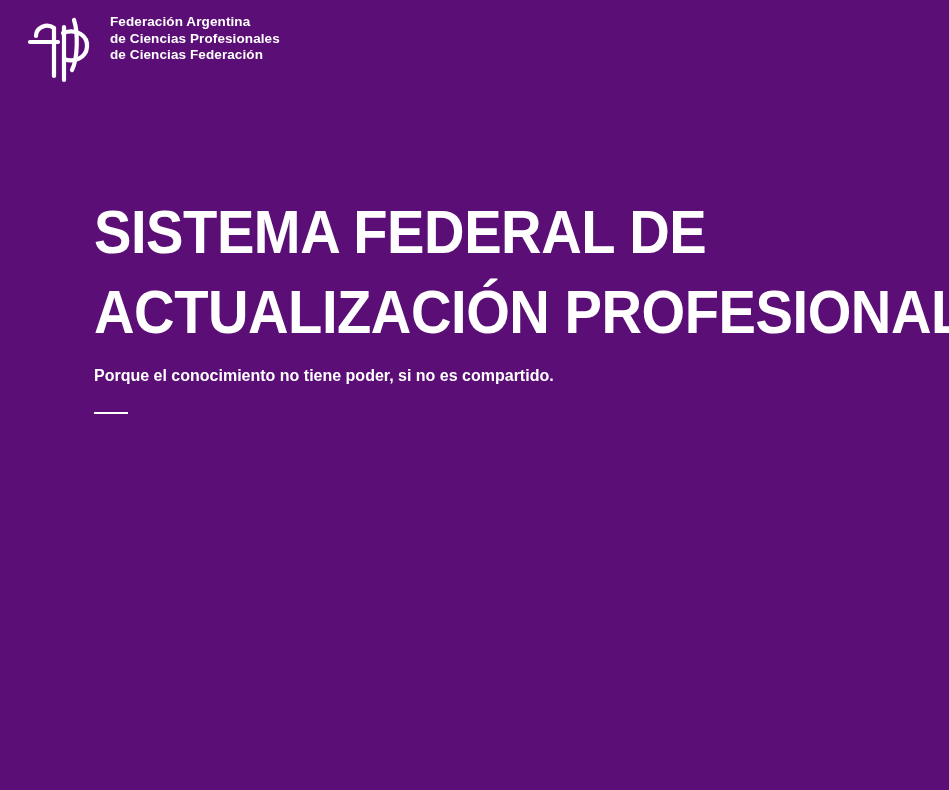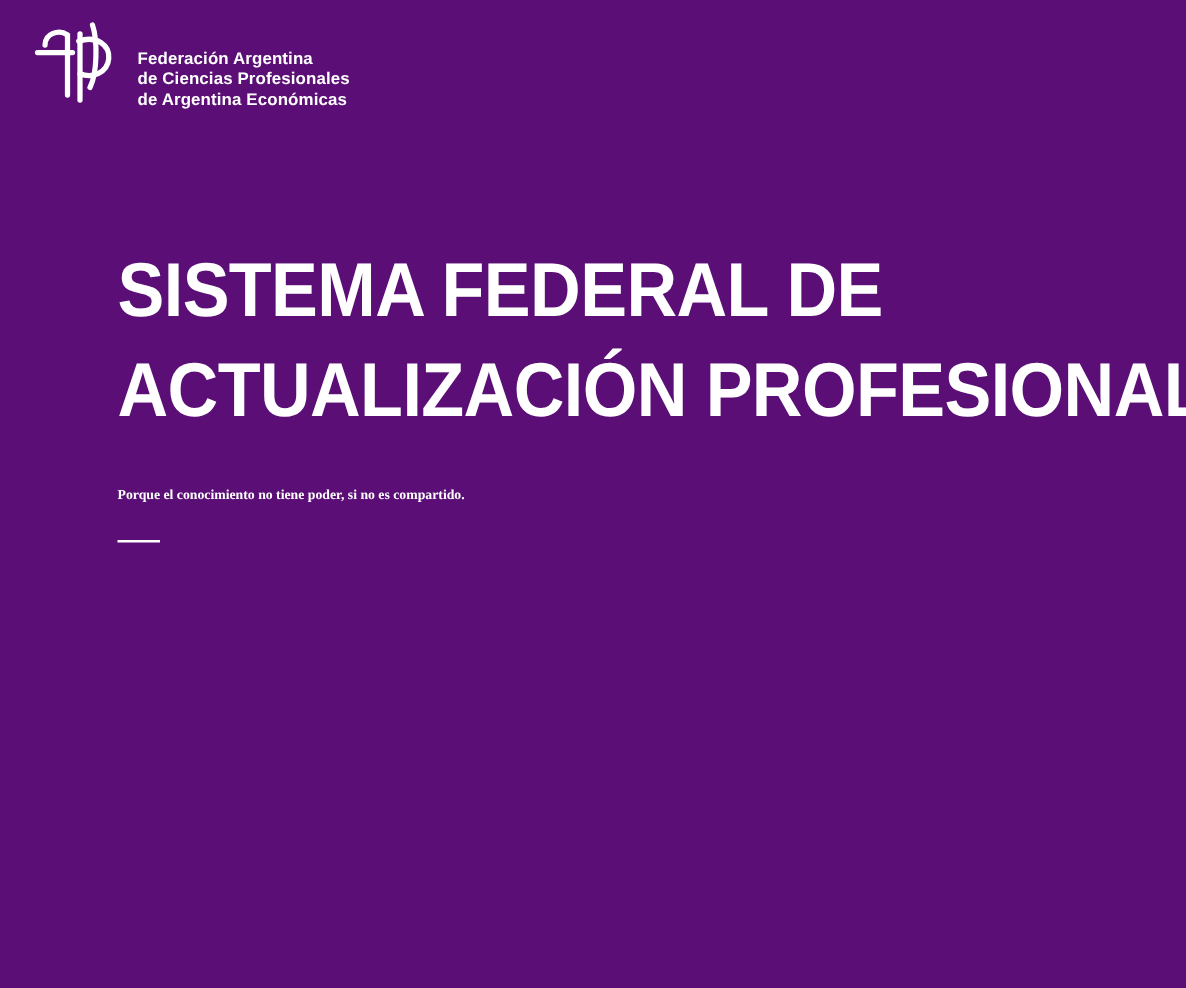--- a/index.html
+++ b/index.html
@@ -20,21 +20,21 @@
     background: #5b0f76;
     box-sizing: border-box;
   }
 
   
   .header {
     position: absolute;
     top: 14px;
     left: 22px;
     display: flex;
-    align-items: flex-end;
+    align-items: flex-start;
     gap: 14px;
   }
   .logo-mark {
     width: 74px;
     height: 74px;
     flex: 0 0 74px;
     position: relative;
   }
   .logo-text {
     color: #ffffff;
@@ -67,25 +67,25 @@
     transform: scaleX(0.92);
     transform-origin: left top;
     margin: 0;
   }
   .hero-title .line {
     display: block;
     white-space: nowrap;
   }
   .hero-subtitle {
     color: #ffffff;
-    font-family: Liberation Serif, serif;
+    font-family: Liberation Sans, sans-serif;
     font-weight: bold;
-    font-size: 11px;
+    font-size: 16px;
     line-height: 20px;
-    margin-top: 34px;
+    margin-top: 14px;
   }
   .hero-rule {
     width: 34px;
     height: 2px;
     background: #ffffff;
     margin-top: 26px;
     margin-bottom: 24px;
   }
   .hero-body {
     color: #f2e6f7;
@@ -108,21 +108,21 @@
           <path d="M8 28 L36 28" stroke-linecap="round"></path>
           <path d="M41 19 C55 14, 66 22, 65 33 C64 44, 52 49, 42 45" stroke-linecap="round"></path>
           <path d="M42 13 L42 66" stroke-linecap="round"></path>
           <path d="M52 6 C56 18, 56 44, 50 56" stroke-linecap="round"></path>
         </g>
       </svg>
     </div>
     <div class="logo-text">
       <div>Federación Argentina</div>
       <div>de Ciencias Profesionales</div>
-      <div>de Argentina Económicas</div>
+      <div>de Ciencias Federación</div>
     </div>
   </div>
 
   <div class="hero">
     <h1 class="hero-title">
       <span class="line">SISTEMA FEDERAL DE</span>
       <span class="line">ACTUALIZACIÓN PROFESIONAL</span>
     </h1>
     <div class="hero-subtitle">Porque el conocimiento no tiene poder, si no es compartido.</div>
     <div class="hero-rule"></div>

